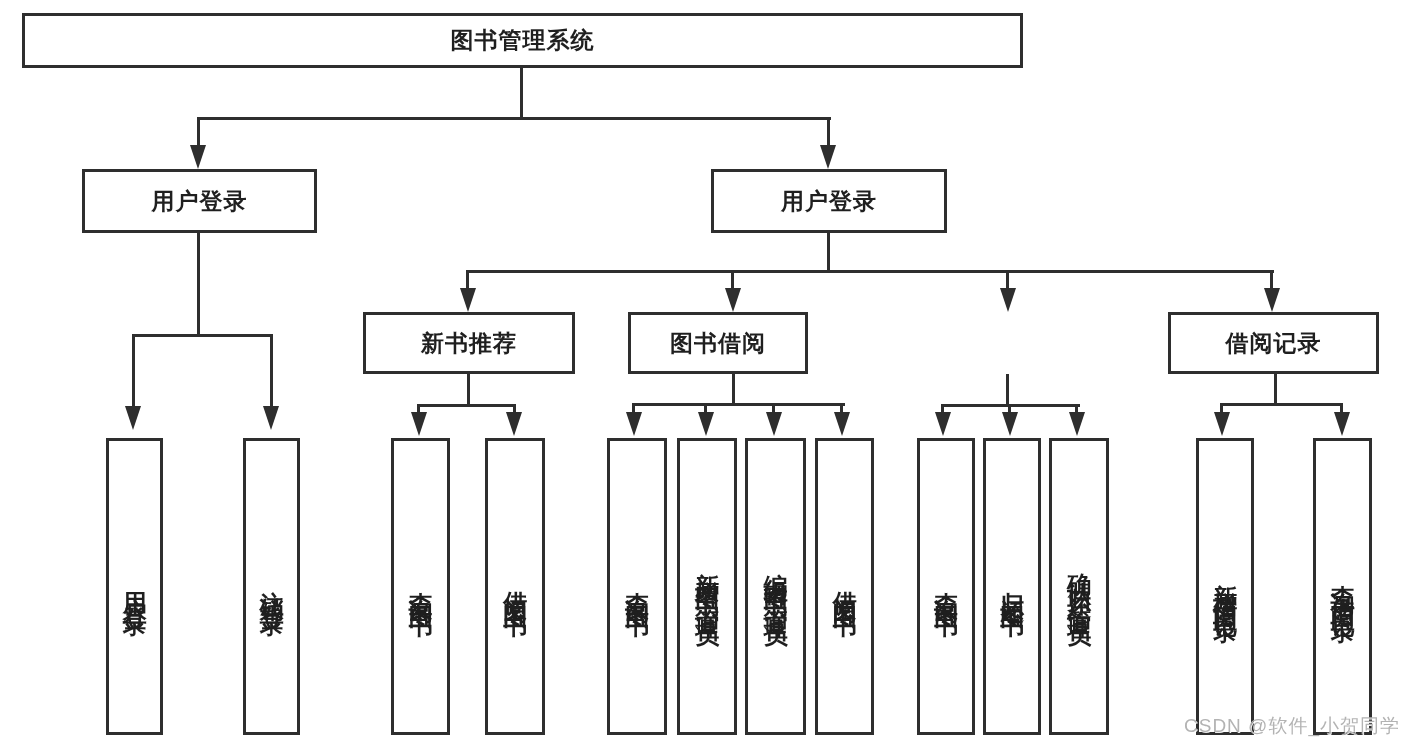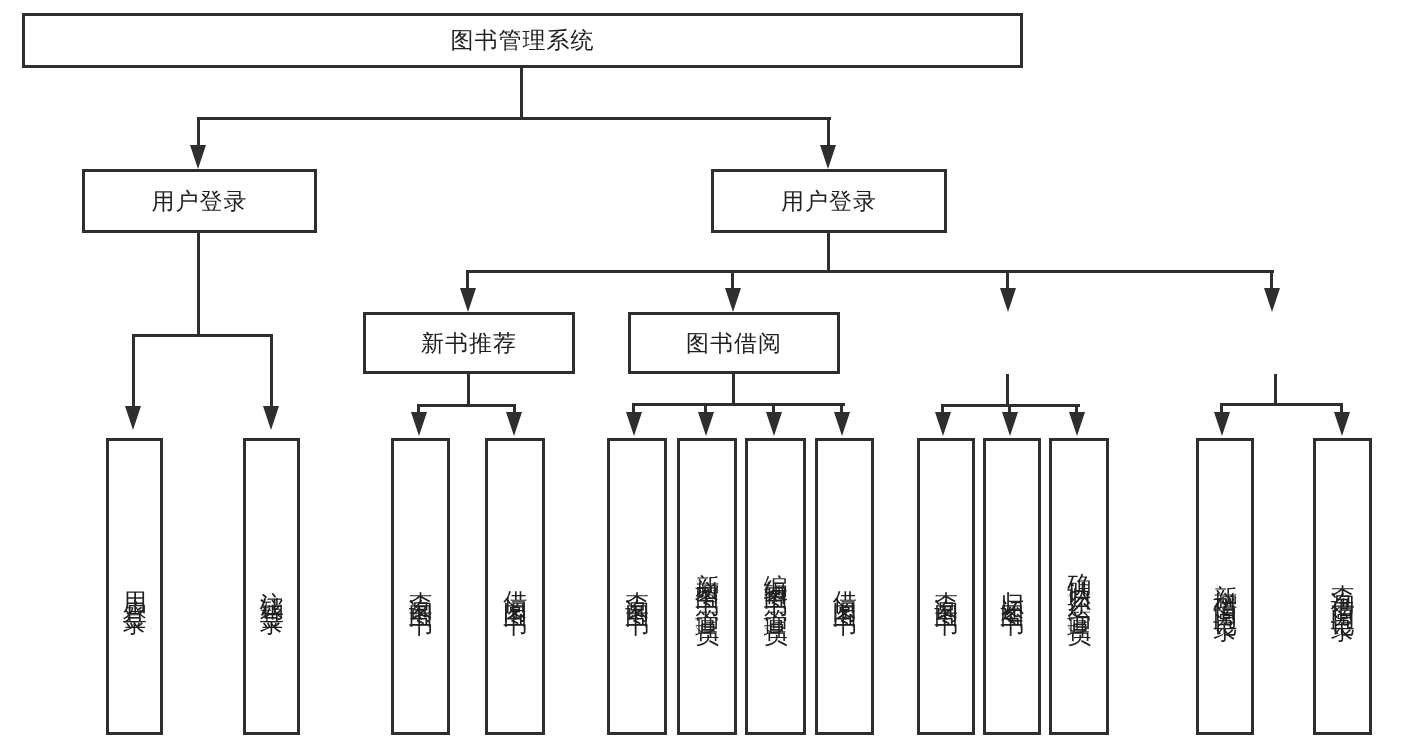--- a/index.html
+++ b/index.html
@@ -11,21 +11,21 @@
   html,body{margin:0;padding:0;background:var(--bg);}
   #canvas{
     position:relative;width:1405px;height:747px;background:var(--bg);
     font-family:"Liberation Sans","DejaVu Sans",sans-serif;color:var(--text);
     overflow:hidden;
   }
   .node{
     position:absolute;box-sizing:border-box;background:#fff;
     border:3px solid var(--line);
     display:flex;align-items:center;justify-content:center;
-    font-size:23px;letter-spacing:1px;white-space:nowrap;
+    font-size:23px;letter-spacing:1px;white-space:nowrap;font-weight:bold;
   }
   .node.v{
     writing-mode:vertical-rl;
     font-size:24px;letter-spacing:0.30em;line-height:1.1;
     white-space:normal;
   }
   .hline{position:absolute;height:3px;background:var(--line);}
   .vline{position:absolute;width:3px;background:var(--line);}
   .arr{
     position:absolute;width:0;height:0;
@@ -43,21 +43,22 @@
 <body>
 
 <div id="canvas">
 
   <div class="node" style="left:22px;top:13px;width:1001px;height:55px">图书管理系统</div>
 
   <div class="node" style="left:82px;top:169px;width:235px;height:64px">用户登录</div>
   <div class="node" style="left:711px;top:169px;width:236px;height:64px">用户登录</div>
 
   <div class="node" style="left:363px;top:312px;width:212px;height:62px">新书推荐</div>
-  <div class="node" style="left:628px;top:312px;width:212px;height:62px">图书借阅</div>
+  <div class="node" style="left:628px;top:312px;width:180px;height:62px">图书借阅</div>
+  <div class="node" style="left:1168px;top:312px;width:211px;height:62px">借阅记录</div>
 
   <div class="node v" style="left:106px;top:438px;width:57px;height:297px">用户登录</div>
   <div class="node v" style="left:243px;top:438px;width:57px;height:297px">注销登录</div>
 
   <div class="node v" style="left:391px;top:438px;width:59px;height:297px">查询图书</div>
   <div class="node v" style="left:485px;top:438px;width:60px;height:297px">借阅图书</div>
 
   <div class="node v" style="left:607px;top:438px;width:60px;height:297px">查询图书</div>
   <div class="node v" style="left:677px;top:438px;width:60px;height:297px">新增图书（管理员）</div>
   <div class="node v" style="left:745px;top:438px;width:61px;height:297px">编辑图书（管理员）</div>
@@ -122,14 +123,15 @@
   <div class="vline" style="left:1075px;top:406px;height:6px"></div>
   <div class="arr" style="left:1069px;top:412px"></div>
 
   <div class="vline" style="left:1274px;top:374px;height:31px"></div>
   <div class="hline" style="left:1220px;top:403px;width:123px"></div>
   <div class="vline" style="left:1220px;top:405px;height:7px"></div>
   <div class="arr" style="left:1214px;top:412px"></div>
   <div class="vline" style="left:1340px;top:405px;height:7px"></div>
   <div class="arr" style="left:1334px;top:412px"></div>
 
+  <div class="watermark">CSDN @软件_小贺同学</div>
 
 </div>
 
 </body></html>

